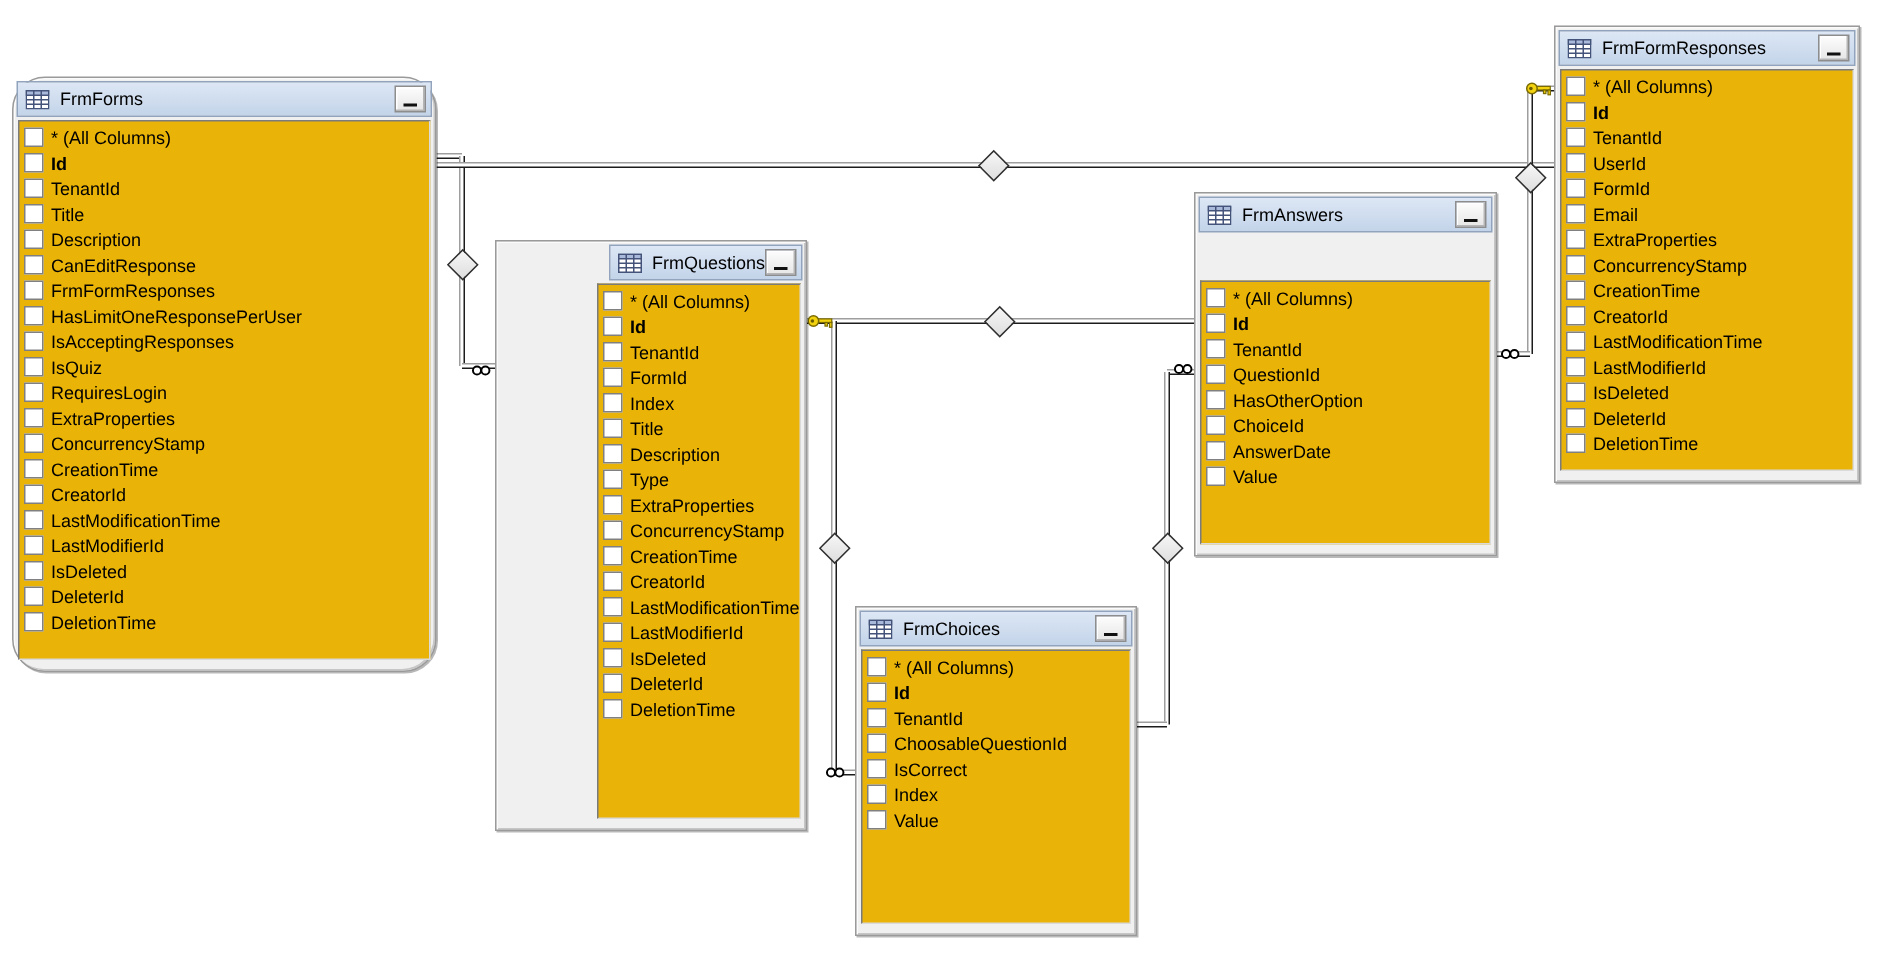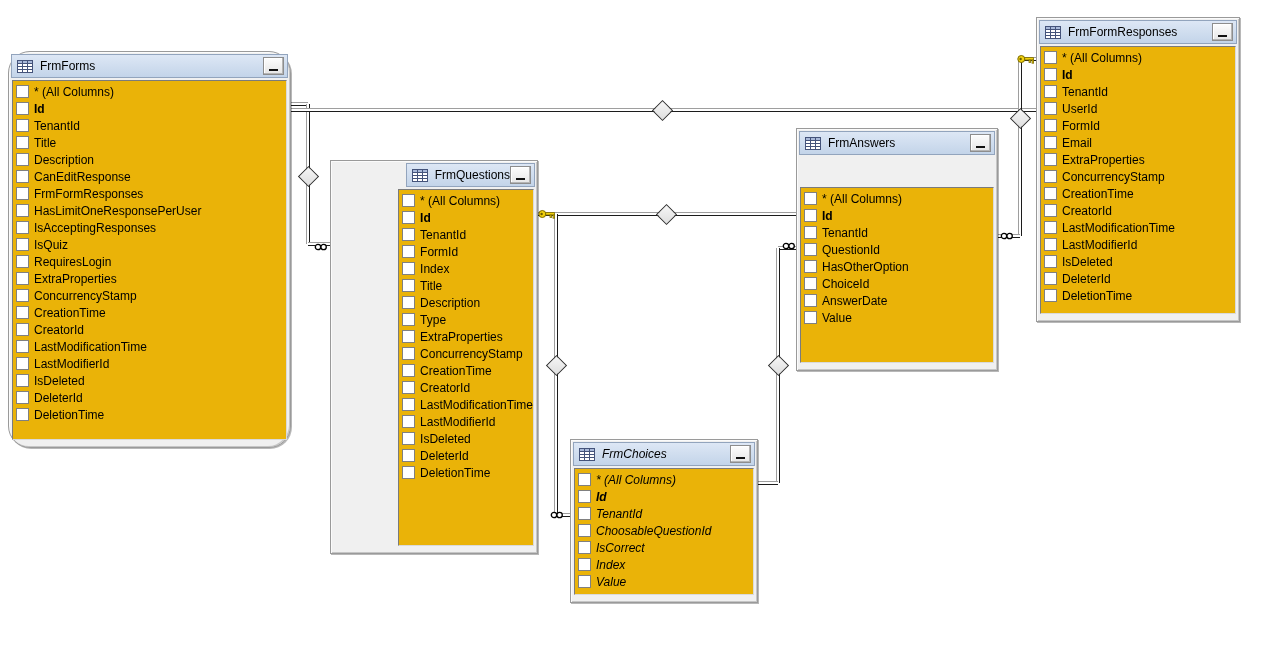--- a/index.html
+++ b/index.html
@@ -289,21 +289,21 @@
         <div class="col-row">
           <span class="cb"></span>
           <span class="col-label">DeleterId</span>
         </div>
         <div class="col-row">
           <span class="cb"></span>
           <span class="col-label">DeletionTime</span>
         </div>
       </div>
     </div>
-    <div class="window" style="left: 570px; top: 439px; width: 188px; height: 164px; font-style: italic;">
+    <div class="window" style="left: 570px; top: 404px; width: 188px; height: 220px;">
       <div class="titlebar">
         <span class="ticon"><svg width="16" height="13" viewBox="0 0 16 13">
             <rect x="0.5" y="0.5" width="15" height="12" fill="#ffffff" stroke="#44537a"></rect>
             <rect x="0.5" y="0.5" width="15" height="3" fill="#a9b9d9" stroke="#44537a"></rect>
             <line x1="5.5" y1="0.5" x2="5.5" y2="12.5" stroke="#44537a"></line>
             <line x1="10.5" y1="0.5" x2="10.5" y2="12.5" stroke="#44537a"></line>
             <line x1="0.5" y1="6.5" x2="15.5" y2="6.5" stroke="#44537a"></line>
             <line x1="0.5" y1="9.5" x2="15.5" y2="9.5" stroke="#44537a"></line>
           </svg></span>
         <span class="title-text">FrmChoices</span>

